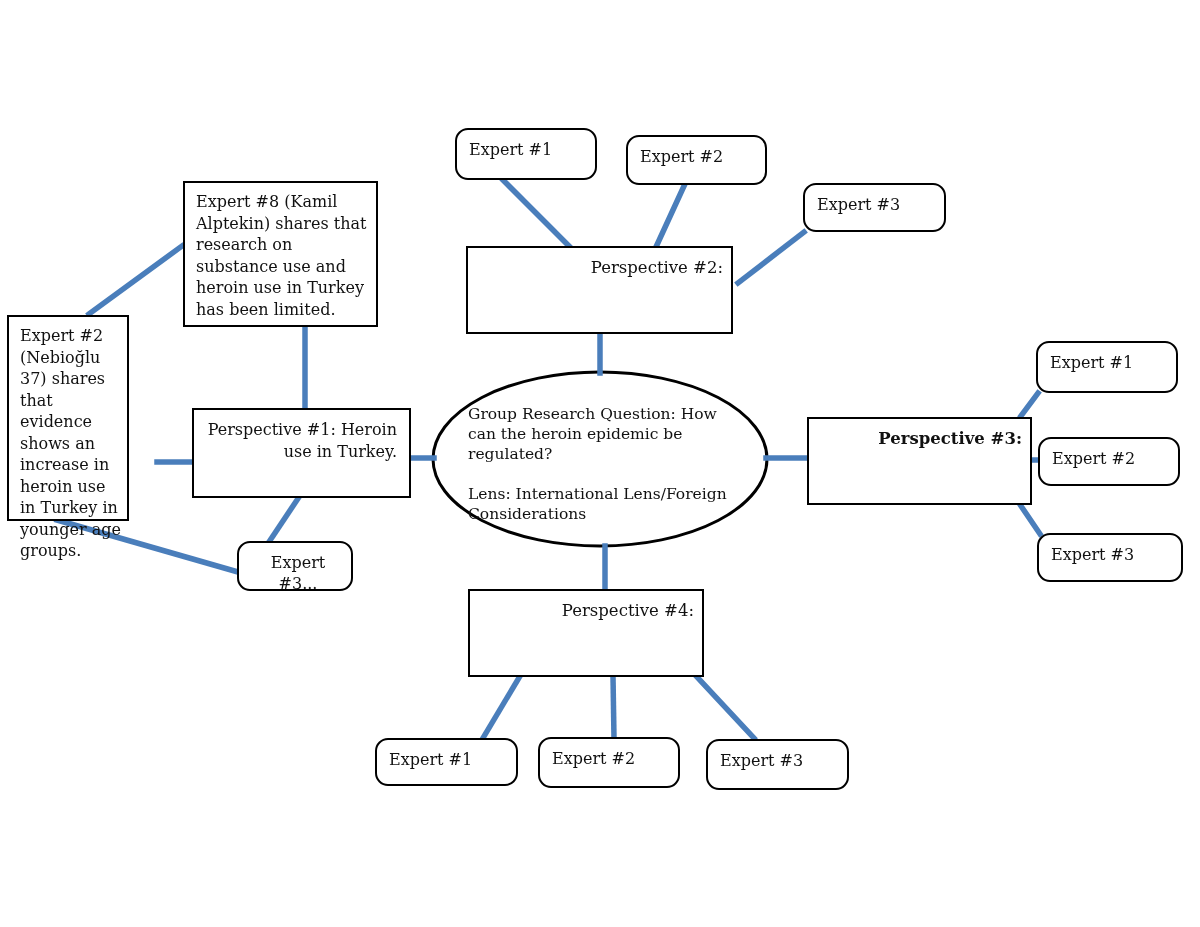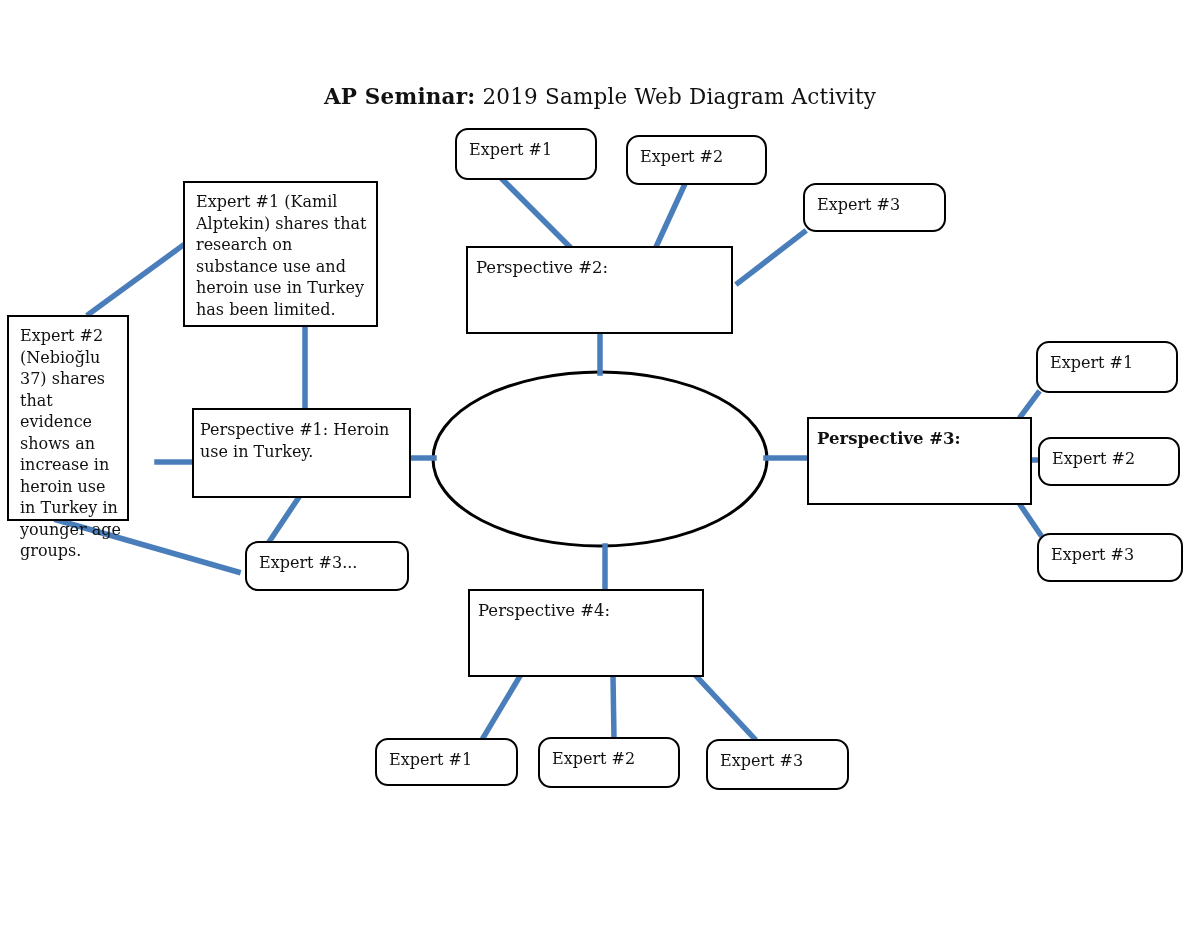--- a/index.html
+++ b/index.html
@@ -40,21 +40,21 @@
     box-sizing: border-box;
     font-size: 16px;
     line-height: 21px;
     z-index: 2;
   }
   .expert {
     padding: 9px 6px 4px 12px;
     border-radius: 13px;
   }
   .persp {
-    text-align: left;
+    text-align: right;
     padding: 9px 8px 4px 8px;
     font-size: 16.5px;
     line-height: 22px;
   }
   .persp.small { font-size: 16px; padding-left: 6px; padding-right: 12px; }
   .textbox {
     padding: 8px 6px 4px 11px;
     line-height: 21.5px;
   }
   .ellipse-text {
@@ -67,24 +67,20 @@
     z-index: 2;
     background: transparent;
   }
   .ellipse-text .lens { margin-top: 20px; }
 </style>
 </head>
 <body>
 
 <div class="stage">
 
-  <div class="page-title">
-    <span class="bold">AP Seminar:</span>
-    <span>2019 Sample Web Diagram Activity</span>
-  </div>
 
   <svg class="links" viewBox="0 0 1200 927">
 
     <ellipse cx="600" cy="459" rx="167" ry="87" fill="#ffffff" stroke="#000000" stroke-width="3"></ellipse>
     <g stroke="#4a7ebb" stroke-width="5.5" stroke-linecap="square">
       <line x1="89" y1="314" x2="182" y2="246"></line>
       <line x1="305" y1="326" x2="305" y2="409"></line>
       <line x1="157" y1="462" x2="193" y2="462"></line>
       <line x1="410" y1="458" x2="434" y2="458"></line>
       <line x1="299" y1="497" x2="269" y2="542"></line>
@@ -97,34 +93,38 @@
       <line x1="1021" y1="416" x2="1038" y2="393"></line>
       <line x1="1021" y1="460" x2="1040" y2="460"></line>
       <line x1="1021" y1="506" x2="1040" y2="534"></line>
       <line x1="605" y1="546" x2="605" y2="590"></line>
       <line x1="520" y1="676" x2="483" y2="738"></line>
       <line x1="613" y1="676" x2="614" y2="738"></line>
       <line x1="696" y1="676" x2="754" y2="738"></line>
     </g>
   </svg>
 
+  <div class="ellipse-text">
+    <div>Group Research Question: How can the heroin epidemic be regulated?</div>
+    <div class="lens">Lens: International Lens/Foreign Considerations</div>
+  </div>
 
   <div class="node textbox" style="left:183px; top:181px; width:195px; height:146px;">
-    <span>Expert #1 (Kamil Alptekin) shares that research on substance use and heroin use in Turkey has been limited.</span>
+    <span>Expert #8 (Kamil Alptekin) shares that research on substance use and heroin use in Turkey has been limited.</span>
   </div>
 
   <div class="node textbox" style="left:7px; top:315px; width:122px; height:206px; padding-right:2px;">
     <span>Expert #2 (Nebioğlu 37) shares that evidence shows an increase in heroin use in Turkey in younger age groups.</span>
   </div>
 
   <div class="node persp small" style="left:192px; top:408px; width:219px; height:90px;">
     <span>Perspective #1: Heroin use in Turkey.</span>
   </div>
 
-  <div class="node expert" style="left:245px; top:541px; width:164px; height:50px;">
+  <div class="node expert" style="left:237px; top:541px; width:116px; height:50px;text-align:center;">
     <span>Expert #3...</span>
   </div>
 
   <div class="node expert" style="left:455px; top:128px; width:142px; height:52px;">
     <span>Expert #1</span>
   </div>
 
   <div class="node expert" style="left:626px; top:135px; width:141px; height:50px;">
     <span>Expert #2</span>
   </div>

